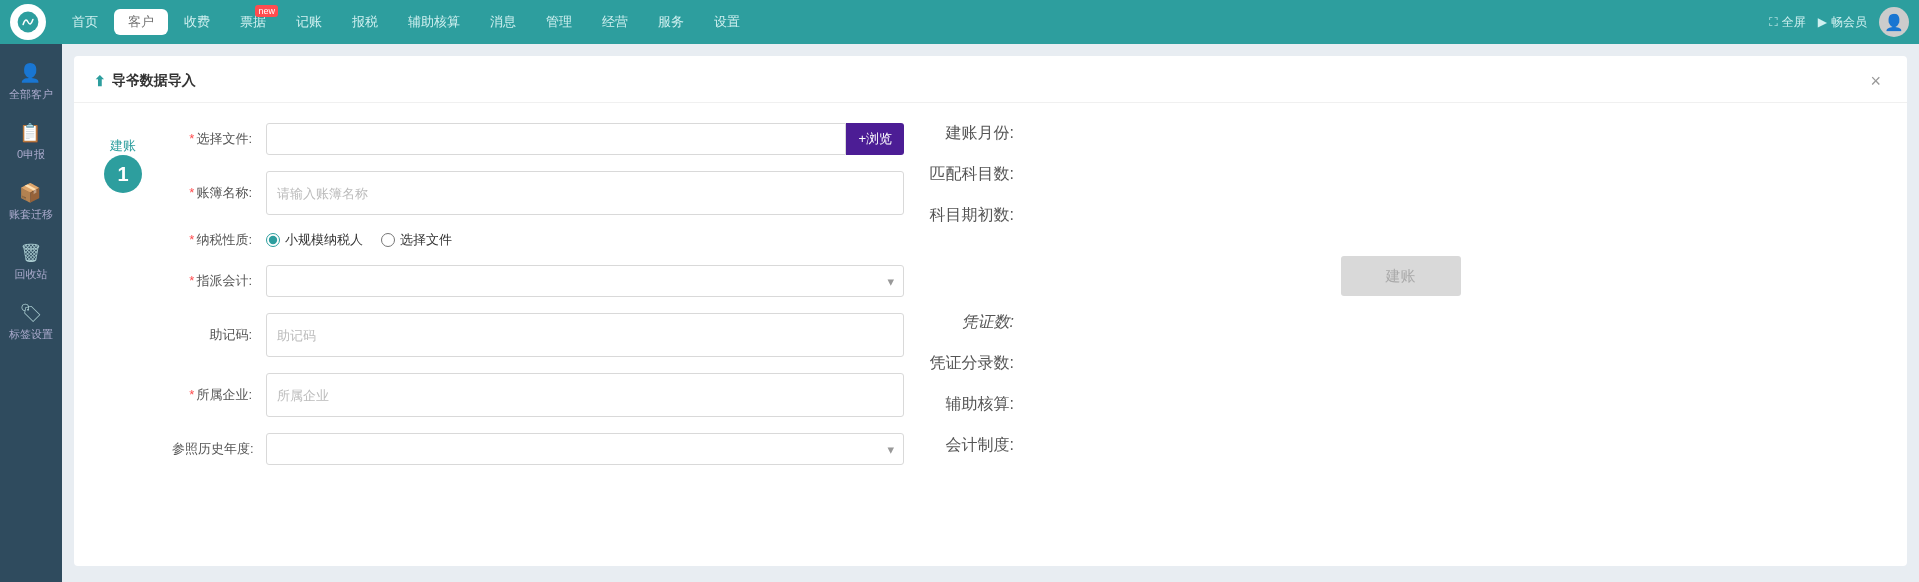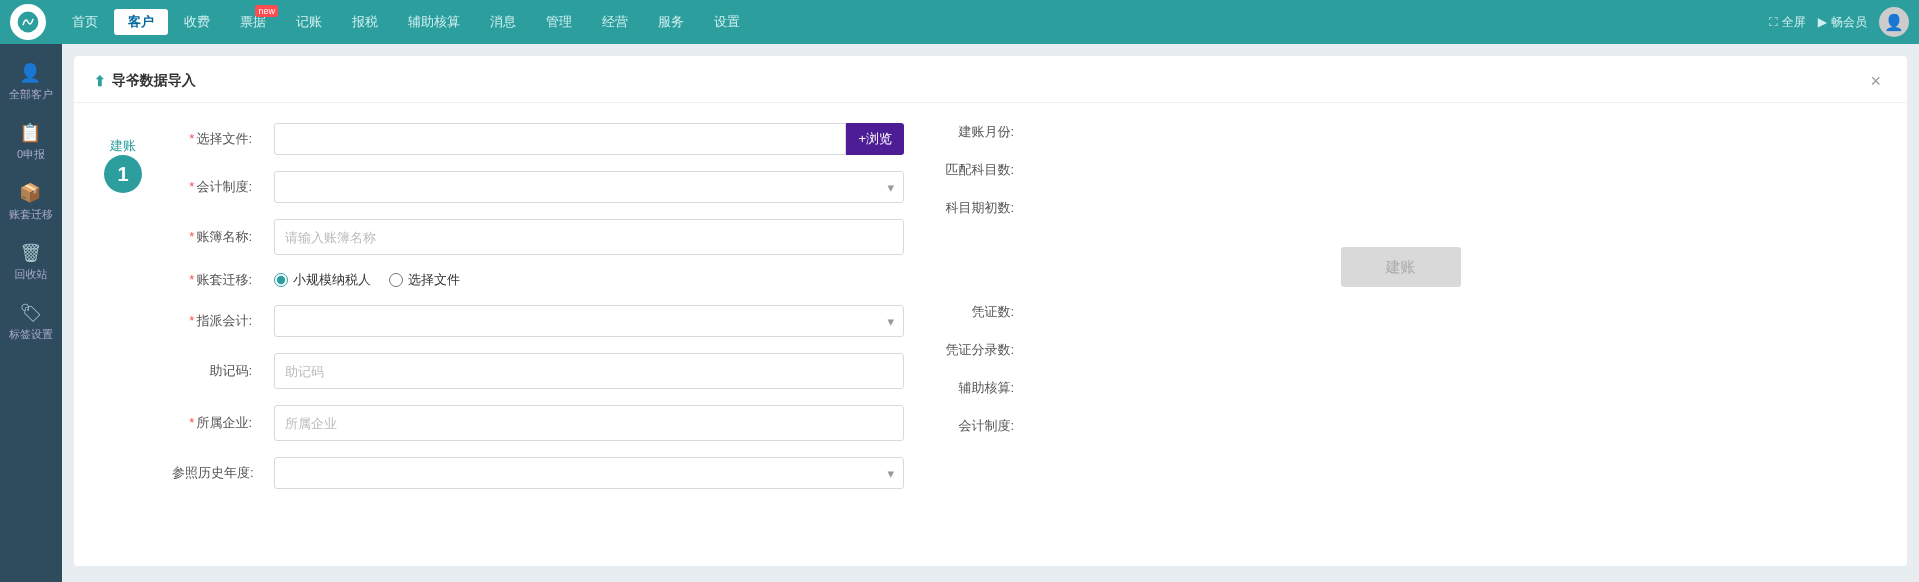--- a/index.html
+++ b/index.html
@@ -15,21 +15,21 @@
       width: 36px; height: 36px; background: #fff; border-radius: 50%;
       display: flex; align-items: center; justify-content: center;
       margin-right: 12px; flex-shrink: 0;
     }
     .nav-logo svg { width: 22px; height: 22px; }
     .nav-items { display: flex; align-items: center; gap: 2px; flex: 1; }
     .nav-item {
       color: #d0f0f0; padding: 4px 14px; border-radius: 3px;
       cursor: pointer; white-space: nowrap; font-size: 13px;
     }
-    .nav-item.active { background: #fff; color: #0369a1; font-weight: bold; }
+    .nav-item.active { background: #fff; color: #737373; font-weight: normal; border-radius: 6px; }
     .nav-item-new { position: relative; }
     .new-badge {
       position: absolute; top: -4px; right: 2px;
       background: #ff4d4f; color: #fff; font-size: 9px;
       padding: 1px 3px; border-radius: 3px;
     }
     .nav-right { display: flex; align-items: center; gap: 12px; margin-left: auto; }
     .nav-right-btn {
       color: #d0f0f0; font-size: 12px; cursor: pointer;
       display: flex; align-items: center; gap: 4px;
@@ -81,29 +81,29 @@
     .step-circle {
       width: 38px; height: 38px; border-radius: 50%;
       background: #2d9e9e; color: #fff;
       display: flex; align-items: center; justify-content: center;
       font-size: 20px; font-weight: bold;
     }
     .step-label { font-size: 13px; color: #2d9e9e; margin-top: 4px; }
 
     .form-fields { flex: 1; }
     .form-row {
-      display: flex; align-items: center; margin-bottom: 16px; gap: 12px;
+      display: flex; align-items: center; margin-bottom: 16px; gap: 4px;
     }
     .form-label {
       width: 90px; text-align: right; padding-right: 10px;
       font-size: 13px; color: #555; white-space: nowrap; flex-shrink: 0;
     }
     .required { color: #ff4d4f; margin-right: 2px; }
     .form-input {
-      flex: 1; height: 36px; border: 1px solid #d9d9d9; border-radius: 3px;
+      flex: 1; height: 44px; border: 1px solid #d9d9d9; border-radius: 3px;
       padding: 0 10px; font-size: 13px; color: #0c4a6e; outline: none;
       background: #fff;
     }
     .form-input::placeholder { color: #bbb; }
     .form-select {
       flex: 1; height: 32px; border: 1px solid #d9d9d9; border-radius: 3px;
       padding: 0 10px; font-size: 13px; color: #333; outline: none;
       background: #fff; appearance: none; cursor: pointer;
     }
     .select-wrap { flex: 1; position: relative; }
@@ -131,21 +131,21 @@
     .radio-label { display: flex; align-items: center; gap: 5px; cursor: pointer; font-size: 13px; }
     .radio-label input[type=radio] { accent-color: #2d9e9e; width: 14px; height: 14px; }
 
     
     .info-area { flex: 1; padding-left: 20px; padding-top: 0; }
     .info-row {
       display: flex; align-items: center; margin-bottom: 20px;
     }
     .info-label {
       width: 100px; text-align: right; padding-right: 10px;
-      font-size: 13px; color: #555; white-space: nowrap;
+      font-size: 16px; color: #555; white-space: nowrap;
     }
     .info-value { flex: 1; font-size: 13px; color: #333; }
 
     .build-btn-wrap { display: flex; justify-content: center; margin-top: 30px; }
     .build-btn {
       width: 120px; height: 40px; background: #d9d9d9; color: #aaa;
       border: none; border-radius: 3px; font-size: 15px; cursor: not-allowed;
     }
   </style>
 </head>
@@ -236,41 +236,31 @@
             <div class="form-row">
               <div class="form-label">
                 <span class="required">*</span><span>选择文件:</span>
               </div>
               <div class="file-row">
                 <input class="file-input" type="text" placeholder="" style="">
                 <button class="browse-btn">+浏览</button>
               </div>
             </div>
 
-            <div class="form-row">
-              <div class="form-label">
-                <span class="required">*</span><span>会计制度:</span>
-              </div>
-              <div class="select-wrap">
-                <select class="form-select">
-                  <option value=""></option>
-                </select>
-              </div>
-            </div>
 
             <div class="form-row">
               <div class="form-label">
                 <span class="required">*</span><span>账簿名称:</span>
               </div>
               <input class="form-input" type="text" placeholder="请输入账簿名称" style="">
             </div>
 
             <div class="form-row">
               <div class="form-label">
-                <span class="required">*</span><span>账套迁移:</span>
+                <span class="required">*</span><span>纳税性质:</span>
               </div>
               <div class="radio-group">
                 <label class="radio-label">
                   <input type="radio" name="tax_nature" value="small" checked="" style="">
                   <span>小规模纳税人</span>
                 </label>
                 <label class="radio-label">
                   <input type="radio" name="tax_nature" value="general" style="">
                   <span>选择文件</span>
                 </label>
@@ -328,21 +318,21 @@
           </div>
           <div class="info-row">
             <div class="info-label">科目期初数:</div>
             <div class="info-value"></div>
           </div>
 
           <div class="build-btn-wrap">
             <button class="build-btn" disabled="">建账</button>
           </div>
 
-          <div class="info-row" style="margin-top: 16px;">
+          <div class="info-row" style="margin-top: 16px; font-style: italic;">
             <div class="info-label">凭证数:</div>
             <div class="info-value"></div>
           </div>
           <div class="info-row">
             <div class="info-label">凭证分录数:</div>
             <div class="info-value"></div>
           </div>
           <div class="info-row">
             <div class="info-label">辅助核算:</div>
             <div class="info-value"></div>

